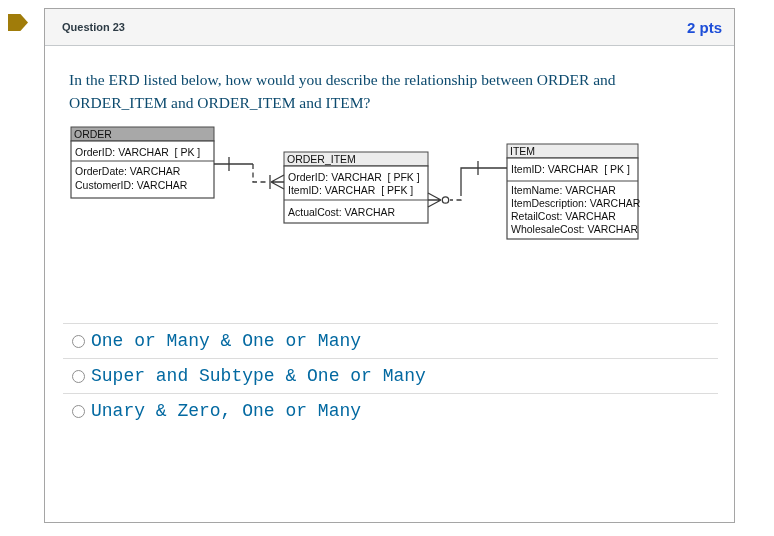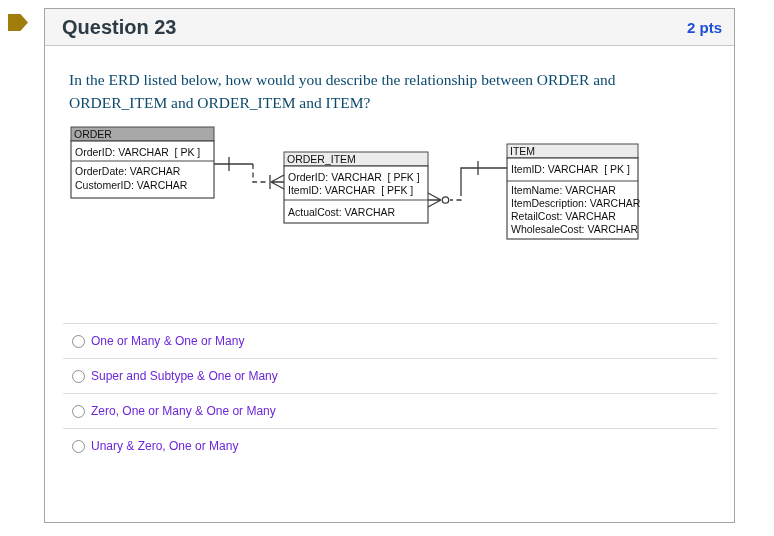--- a/index.html
+++ b/index.html
@@ -9,21 +9,21 @@
   
   .marker { position:absolute; left:8px; top:14px; width:20px; height:17px;
             background:#a07c0a; clip-path:polygon(0 0,62% 0,100% 50%,62% 100%,0 100%); }
 
   
   .qbox { position:absolute; left:44px; top:8px; width:691px; height:515px;
           background:#fff; border:1px solid #a5a5a5; }
   .qheader { height:37px; background:#f5f5f5; border-bottom:1px solid #c5c9cc;
              display:flex; align-items:center; justify-content:space-between;
              padding:0 12px 0 17px; }
-  .qtitle { font-size:20px; font-weight:bold; color:#2d3b45; }
+  .qtitle { font-size:11px; font-weight:bold; color:#2d3b45; }
   .qpts   { font-size:15px; font-weight:600; color:#1d4ed8; }
 
   .qbody { position:relative; height:476px; }
   .qtext { position:absolute; left:24px; top:22px; width:608px;
            font-family:"Liberation Serif", serif; font-size:15.5px; line-height:23px;
            color:#0c4a6e; }
 
   
   .erd { position:absolute; left:16px; top:75px; }
   .erd text { font-family:"Liberation Sans", sans-serif; font-size:10.5px; fill:#101010; white-space:pre; }
@@ -31,21 +31,21 @@
   .erd .hdr { stroke:#4a4a4a; stroke-width:1; }
   .erd .sep { stroke:#4a4a4a; stroke-width:1.2; }
   .erd .rel { stroke:#3a3a3a; stroke-width:1.3; fill:none; }
   .erd .rel.dash { stroke-dasharray:5 3.5; }
   .erd .zero { fill:#ffffff; stroke:#3a3a3a; stroke-width:1.3; }
 
   
   .options { position:absolute; top:277px; left:18px; right:16px; }
   .option { display:flex; align-items:center; height:35px; border-top:1px solid #dcdcdc;
             padding-left:9px; cursor:pointer; }
-  .option-label { font-family:Liberation Sans, sans-serif; font-size:12px; color:#6d28d9; margin-left:6px; }
+  .option-label { font-family:Liberation Mono, monospace; font-size:18px; color:#0369a1; margin-left:6px; }
   .radio { flex:none; width:13px; height:13px; border-radius:50%;
            border:1px solid #8f8f8f; background:#fff; }
   .option.selected .radio { border:1px solid #2379e2; background:#2379e2;
                             box-shadow: inset 0 0 0 2.5px #ffffff; width:14px; height:14px; }
 </style>
 </head>
 <body>
 
 <div class="screen">
 
@@ -115,22 +115,18 @@
         <div class="option">
           <span class="radio"></span>
           <span class="option-label">One or Many &amp; One or Many</span>
         </div>
         <div class="option">
           <span class="radio"></span>
           <span class="option-label">Super and Subtype &amp; One or Many</span>
         </div>
         <div class="option">
           <span class="radio"></span>
-          <span class="option-label">Zero, One or Many &amp; One or Many</span>
-        </div>
-        <div class="option">
-          <span class="radio"></span>
           <span class="option-label">Unary &amp; Zero, One or Many</span>
         </div>
       </div>
     </div>
   </div>
 </div>
 
 </body></html>

